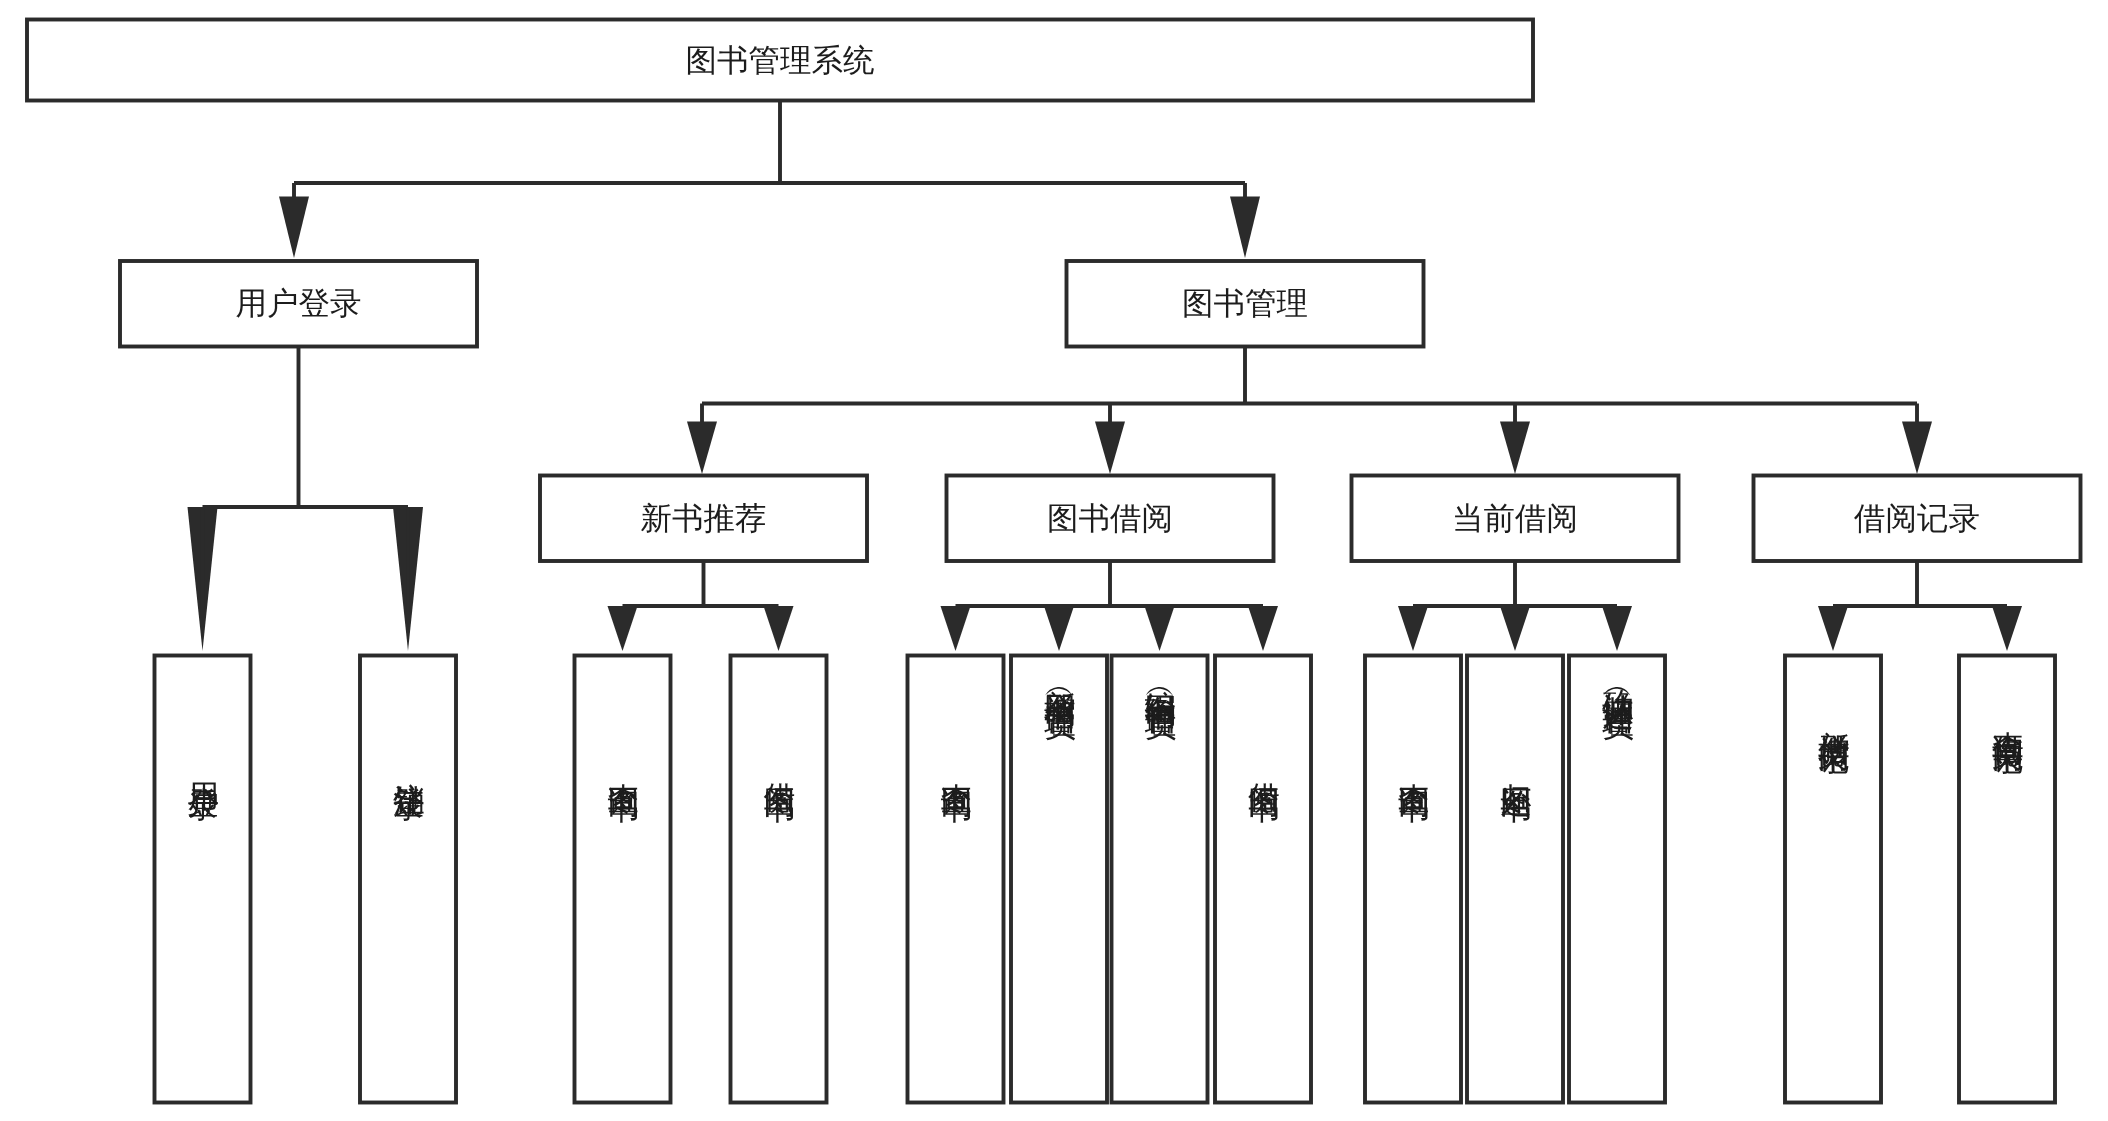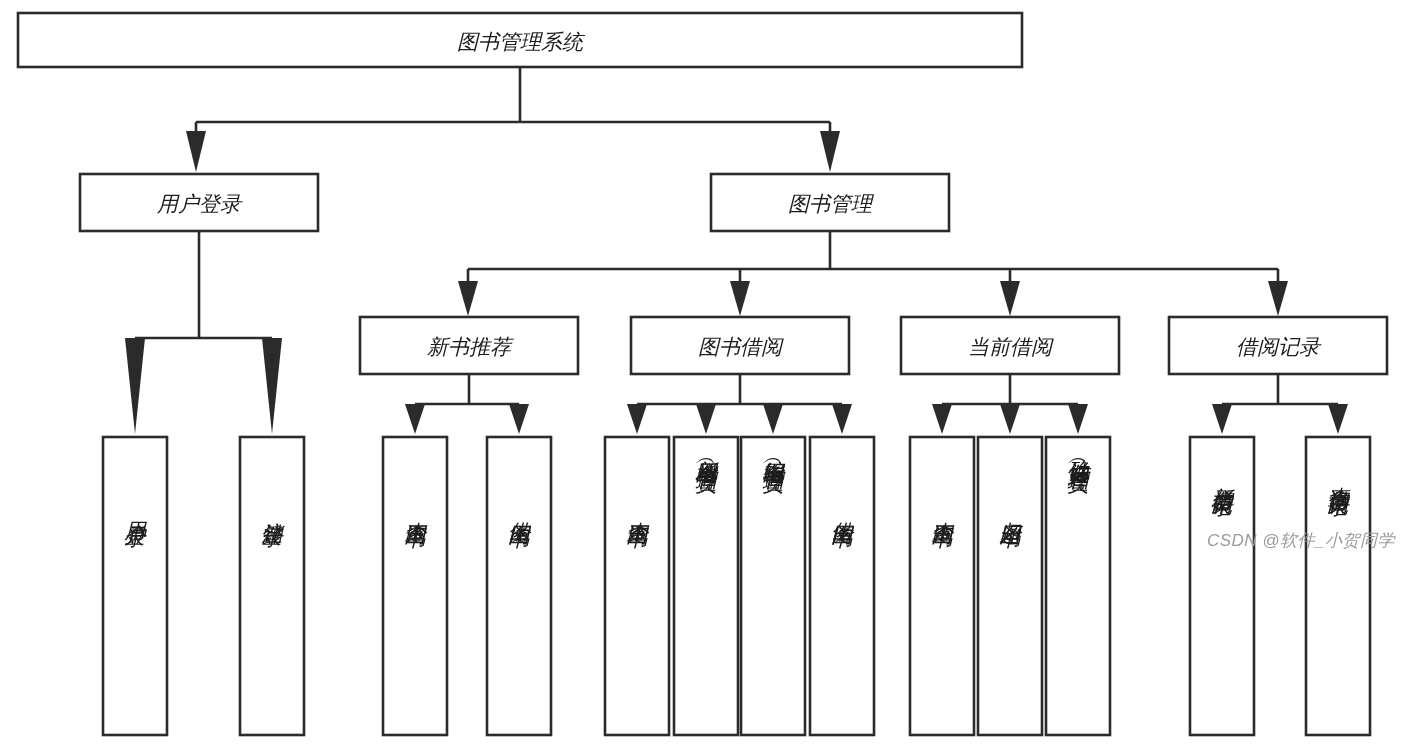--- a/index.html
+++ b/index.html
@@ -11,21 +11,20 @@
     width: 1405px;
     height: 747px;
     font-family: "Liberation Sans", "DejaVu Sans", sans-serif;
     overflow: hidden;
   }
   #diagram-root {
     position: relative;
     width: 1405px;
     height: 556px;
     background: #ffffff;
-    font-style: italic;
   }
   svg#tree-canvas {
     position: absolute;
     left: 0;
     top: 0;
     width: 1405px;
     height: 747px;
   }
   .node-box {
     fill: #ffffff;
@@ -225,15 +224,14 @@
     <span class="leaf-label">确认归还（管理员）</span>
   </div>
 
   <div class="leaf-label-wrap" style="left:1190px; top:470px; width:64px; height:265px;">
     <span class="leaf-label">新增借阅记录</span>
   </div>
   <div class="leaf-label-wrap" style="left:1306px; top:470px; width:64px; height:265px;">
     <span class="leaf-label">查询借阅记录</span>
   </div>
 
-  <div id="watermark">CSDN @软件_小贺同学</div>
 
 </div>
 
 </body></html>

